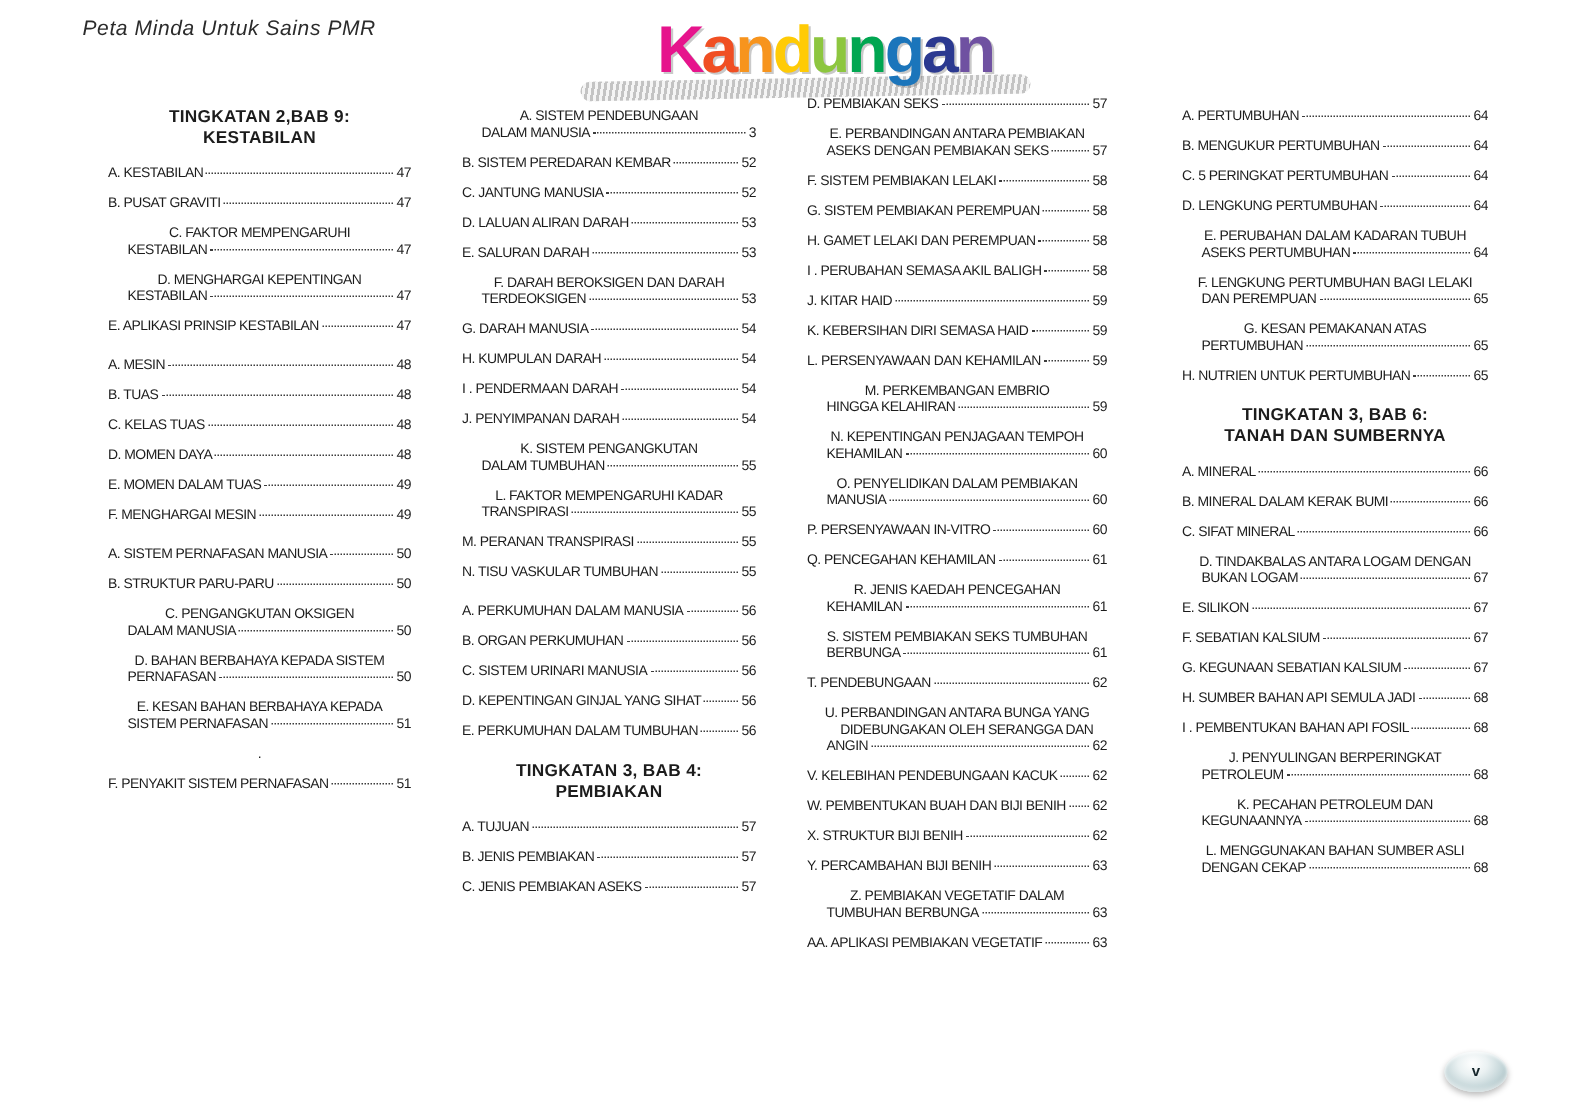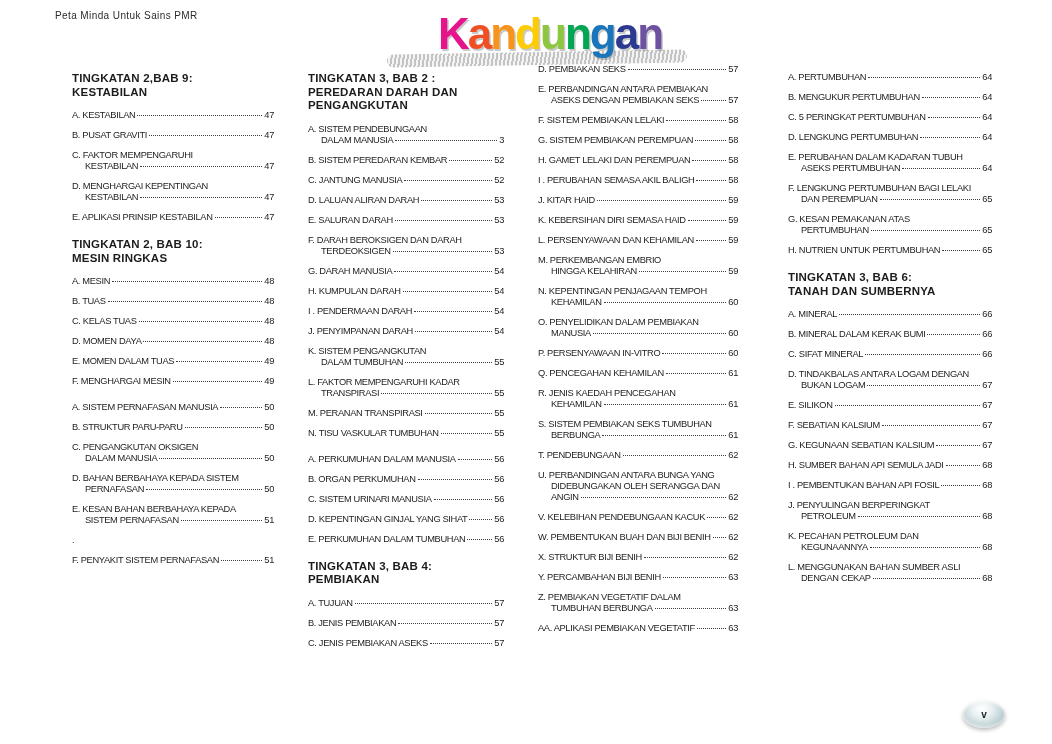--- a/index.html
+++ b/index.html
@@ -2,34 +2,34 @@
 <html><head>
 <meta charset="utf-8">
 <style>
   html,body { margin:0; padding:0; background:#ffffff; }
   .page {
     position:relative; width:1052px; height:744px; background:#ffffff;
     font-family:"Liberation Sans", sans-serif; color:#1c1c1c; overflow:hidden;
   }
   .book-header {
     position:absolute; left:55px; top:10px;
-    font-size:10px; letter-spacing:.4px; color:#2b2b2b;
+    font-style:italic; font-size:14px; letter-spacing:.4px; color:#2b2b2b;
   }
   .title-wrap { position:absolute; left:415px; top:8px; width:270px; height:62px; text-align:center; }
   .title-text {
     position:relative; z-index:2; font-size:44px; font-weight:bold; letter-spacing:-2px;
     line-height:52px; white-space:nowrap;
     text-shadow:1.5px 1.5px 0 rgba(100,100,100,.35);
   }
   .title-shadow {
     position:absolute; z-index:1; left:-28px; top:44px; width:300px; height:13px;
     background:repeating-linear-gradient(100deg, rgba(110,110,110,.55) 0 2px, rgba(215,215,215,.35) 2px 4px);
     border-radius:8px; opacity:.75; transform:rotate(-1deg);
   }
-  .col { position:absolute; top:72px; }
+  .col { position:absolute; top:72px;text-align:center; }
   .col:nth-child(1){ left:72px;  width:202px; }
   .col:nth-child(2){ left:308px; width:196px; }
   .col:nth-child(3){ left:538px; top:64px; width:200px; }
   .col:nth-child(4){ left:788px; width:204px; }
   .section + .section { margin-top:15px; }
   .heading { font-weight:bold; font-size:11.5px; line-height:13.5px; letter-spacing:.2px; margin:0 0 11px 0; }
   .entry { margin-bottom:9px; font-size:9.3px; letter-spacing:-0.35px; }
   .eline { display:block; line-height:11px; }
   .cont { padding-left:13px; }
   .dline { display:flex; align-items:baseline; overflow:hidden; }
@@ -94,24 +94,20 @@
           </div>
           <div class="entry">
             <div class="eline dline">
               <span class="txt">E. APLIKASI PRINSIP KESTABILAN</span>
               <span class="dots"></span>
               <span class="pg">47</span>
             </div>
           </div>
         </div>
         <div class="section">
-          <div class="heading">
-            <div>TINGKATAN 2, BAB 10:</div>
-            <div>MESIN RINGKAS</div>
-          </div>
           <div class="entry">
             <div class="eline dline">
               <span class="txt">A. MESIN</span>
               <span class="dots"></span>
               <span class="pg">48</span>
             </div>
           </div>
           <div class="entry">
             <div class="eline dline">
               <span class="txt">B. TUAS</span>
@@ -194,25 +190,20 @@
             <div class="eline dline">
               <span class="txt">F. PENYAKIT SISTEM PERNAFASAN</span>
               <span class="dots"></span>
               <span class="pg">51</span>
             </div>
           </div>
         </div>
       </div>
       <div class="col">
         <div class="section">
-          <div class="heading">
-            <div>TINGKATAN 3, BAB 2 :</div>
-            <div>PEREDARAN DARAH DAN</div>
-            <div>PENGANGKUTAN</div>
-          </div>
           <div class="entry">
             <div class="eline">A. SISTEM PENDEBUNGAAN</div>
             <div class="eline dline cont">
               <span class="txt">DALAM MANUSIA</span>
               <span class="dots"></span>
               <span class="pg">3</span>
             </div>
           </div>
           <div class="entry">
             <div class="eline dline">

